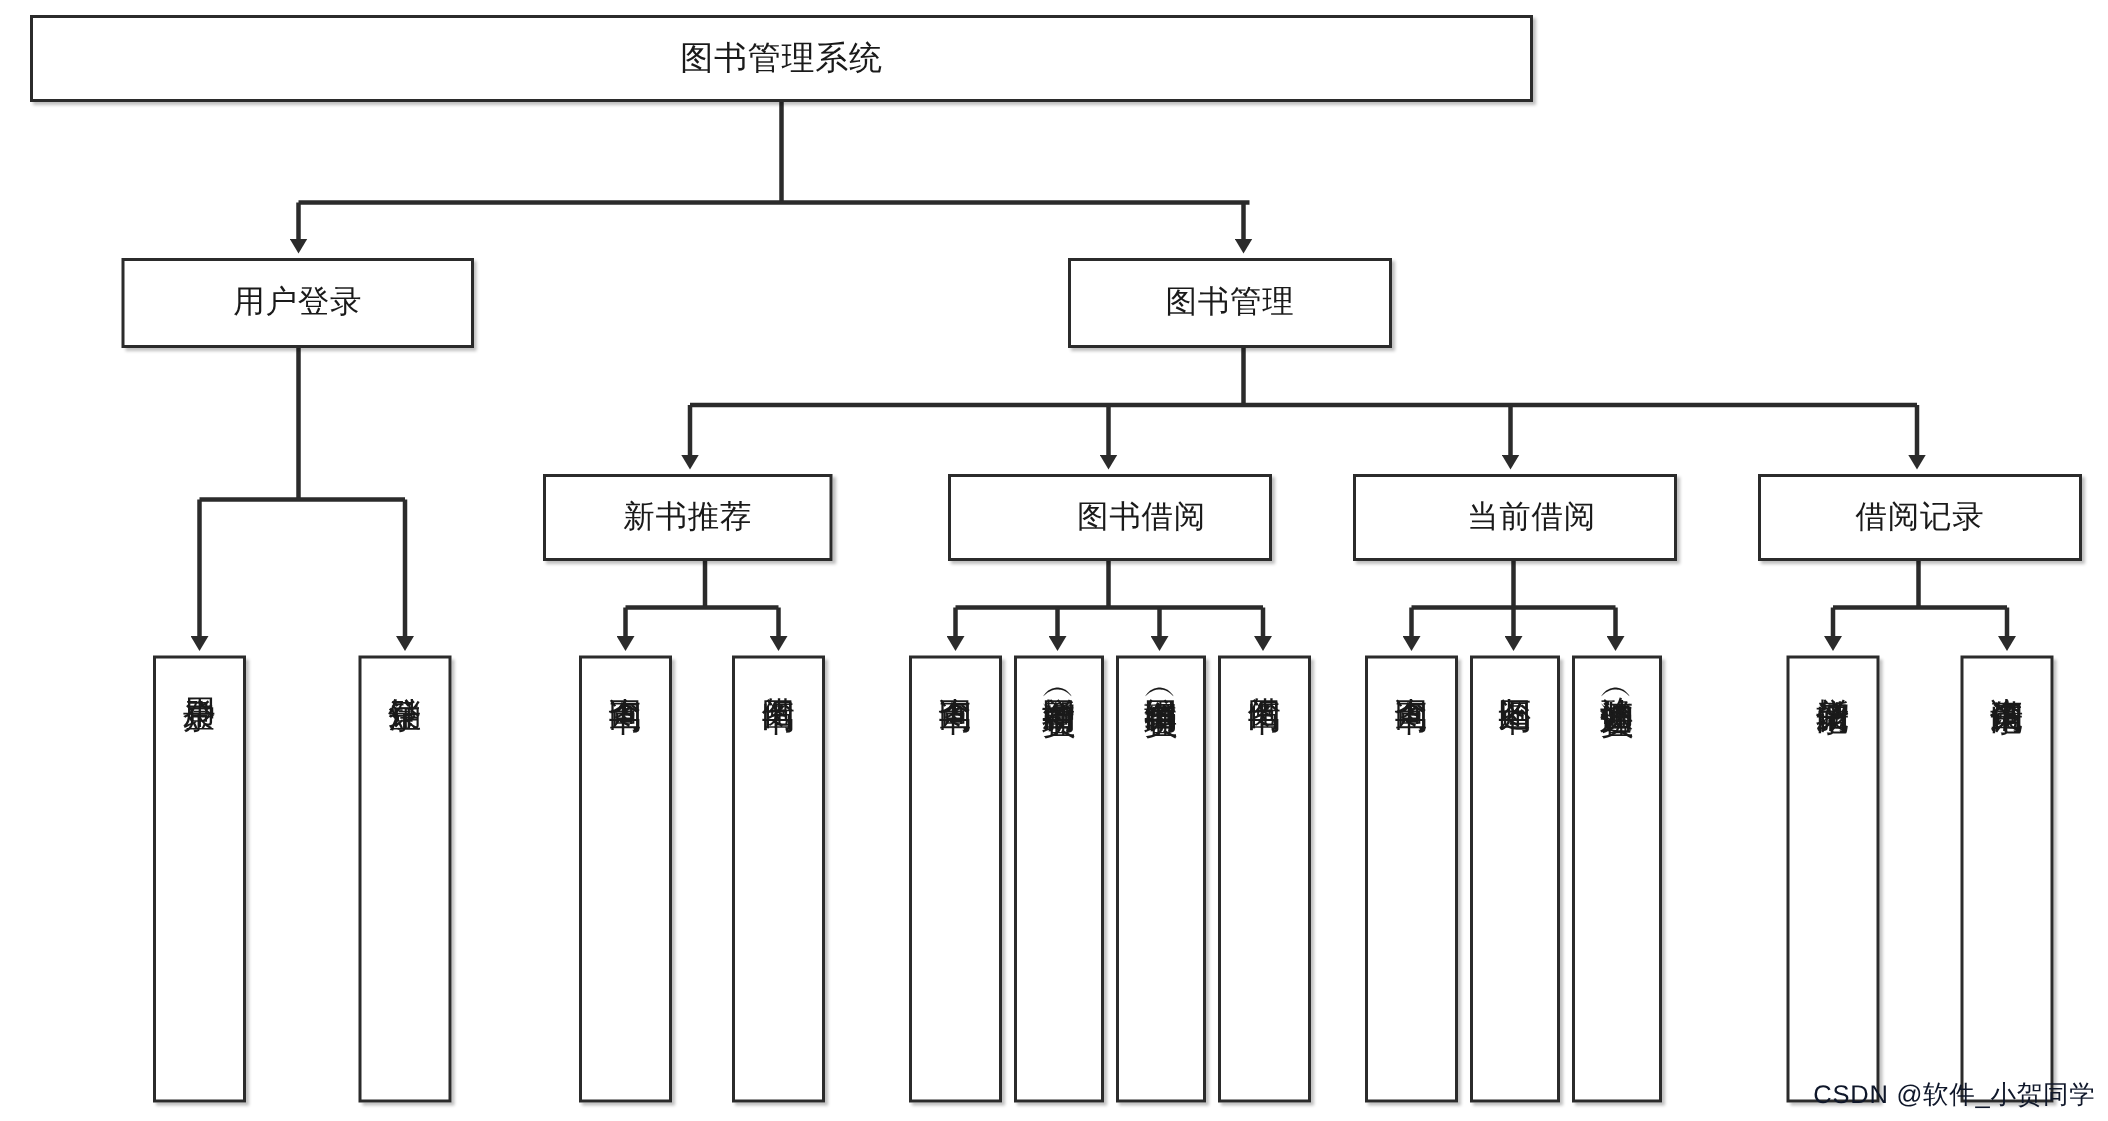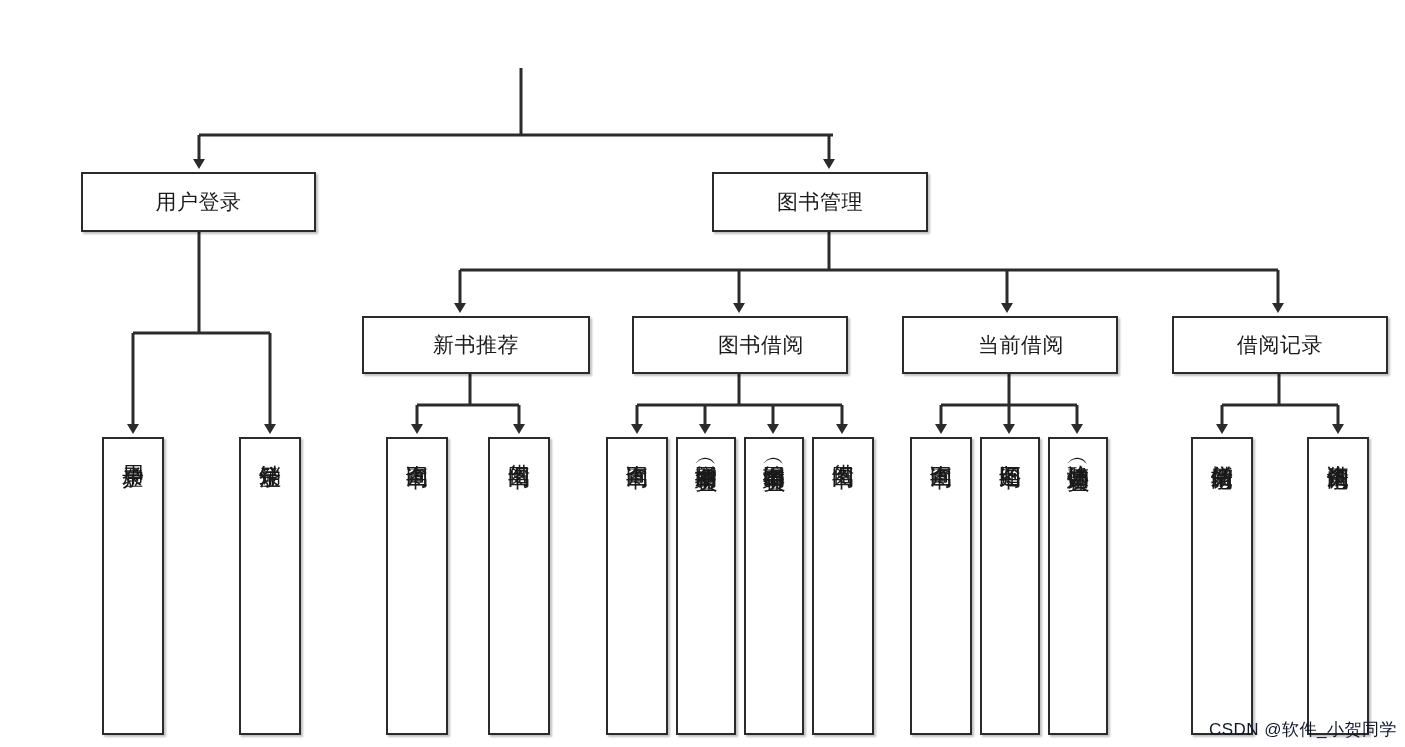--- a/index.html
+++ b/index.html
@@ -115,29 +115,32 @@
       <path d="M1009,405 L1009,425" marker-end="url(#arw)"></path>
       <path d="M1077,405 L1077,425" marker-end="url(#arw)"></path>
 
       <path d="M1279,374 L1279,405"></path>
       <path d="M1222,405 L1338,405"></path>
       <path d="M1222,405 L1222,425" marker-end="url(#arw)"></path>
       <path d="M1338,405 L1338,425" marker-end="url(#arw)"></path>
     </g>
   </svg>
 
+  <div class="node root" style="left:20px; top:10px; width:1002px; height:58px;">
+    <span class="node-label">图书管理系统</span>
+  </div>
 
   <div class="node" style="left:81px; top:172px; width:235px; height:60px;">
     <span class="node-label">用户登录</span>
   </div>
   <div class="node" style="left:712px; top:172px; width:216px; height:60px;">
     <span class="node-label">图书管理</span>
   </div>
 
-  <div class="node" style="left:362px; top:316px; width:228px; height:58px;text-align:right;">
+  <div class="node" style="left:362px; top:316px; width:193px; height:58px;text-align:right;">
     <span class="node-label">新书推荐</span>
   </div>
   <div class="node" style="left:632px; top:316px; width:216px; height:58px;padding-left:42px;">
     <span class="node-label">图书借阅</span>
   </div>
   <div class="node" style="left:902px; top:316px; width:216px; height:58px;padding-left:22px;">
     <span class="node-label">当前借阅</span>
   </div>
   <div class="node" style="left:1172px; top:316px; width:216px; height:58px;">
     <span class="node-label">借阅记录</span>

